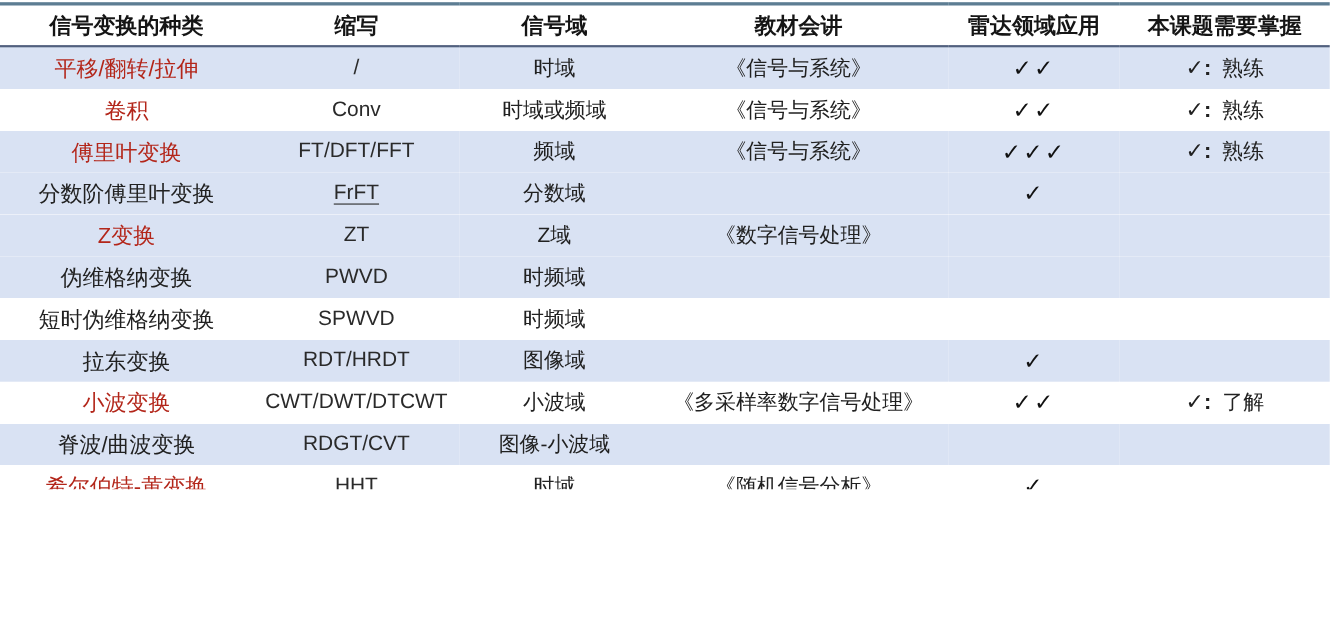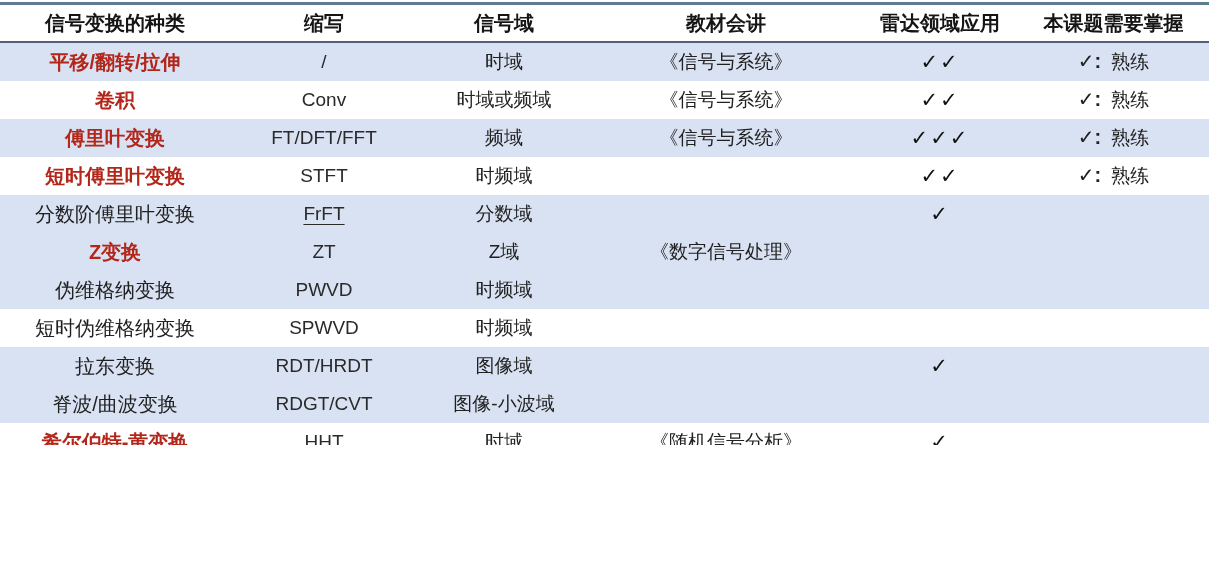--- a/index.html
+++ b/index.html
@@ -40,21 +40,21 @@
     padding: 0 4px;
     text-align: center;
     vertical-align: middle;
     font-size: 19px;
     color: var(--text, #212121);
     white-space: nowrap;
     overflow: hidden;
   }
   tbody tr.band td { background: var(--row-band, #d9e2f3); }
   td.cell-name { font-size: 20px; }
-  tr.em td.cell-name { color: var(--accent-red, #b3261a); font-weight: 700; }
+  tr.em td.cell-name { color: var(--accent-red, #b3261a); font-weight: 400; }
   td.cell-abbr { font-size: 19px; color: #2a2a2a; }
   .wavy {
     text-decoration-line: underline;
     text-decoration-style: wavy;
     text-decoration-color: #e0665a;
     text-decoration-thickness: 1px;
     text-underline-offset: 4px;
     text-decoration: underline;
   }
   td.cell-radar {
@@ -122,28 +122,20 @@
           <td class="cell-mastery"><span class="mark">✓:</span><span class="label">熟练</span></td>
         </tr>
         <tr class="band em">
           <td class="cell-name">傅里叶变换</td>
           <td class="cell-abbr">FT/DFT/FFT</td>
           <td class="cell-domain">频域</td>
           <td class="cell-textbook">《信号与系统》</td>
           <td class="cell-radar">✓✓✓</td>
           <td class="cell-mastery"><span class="mark">✓:</span><span class="label">熟练</span></td>
         </tr>
-        <tr class=" em">
-          <td class="cell-name">短时傅里叶变换</td>
-          <td class="cell-abbr">STFT</td>
-          <td class="cell-domain">时频域</td>
-          <td class="cell-textbook"></td>
-          <td class="cell-radar">✓✓</td>
-          <td class="cell-mastery"><span class="mark">✓:</span><span class="label">熟练</span></td>
-        </tr>
         <tr class="band">
           <td class="cell-name">分数阶傅里叶变换</td>
           <td class="cell-abbr"><span class="wavy">FrFT</span></td>
           <td class="cell-domain">分数域</td>
           <td class="cell-textbook"></td>
           <td class="cell-radar">✓</td>
           <td class="cell-mastery"></td>
         </tr>
         <tr class="band em">
           <td class="cell-name">Z变换</td>
@@ -169,20 +161,28 @@
           <td class="cell-radar"></td>
           <td class="cell-mastery"></td>
         </tr>
         <tr class="band">
           <td class="cell-name">拉东变换</td>
           <td class="cell-abbr">RDT/HRDT</td>
           <td class="cell-domain">图像域</td>
           <td class="cell-textbook"></td>
           <td class="cell-radar">✓</td>
           <td class="cell-mastery"></td>
+        </tr>
+        <tr class=" em">
+          <td class="cell-name">小波变换</td>
+          <td class="cell-abbr">CWT/DWT/DTCWT</td>
+          <td class="cell-domain">小波域</td>
+          <td class="cell-textbook">《多采样率数字信号处理》</td>
+          <td class="cell-radar">✓✓</td>
+          <td class="cell-mastery"><span class="mark">✓:</span><span class="label">了解</span></td>
         </tr>
         <tr class="band">
           <td class="cell-name">脊波/曲波变换</td>
           <td class="cell-abbr">RDGT/CVT</td>
           <td class="cell-domain">图像-小波域</td>
           <td class="cell-textbook"></td>
           <td class="cell-radar"></td>
           <td class="cell-mastery"></td>
         </tr>
         <tr class=" em">

